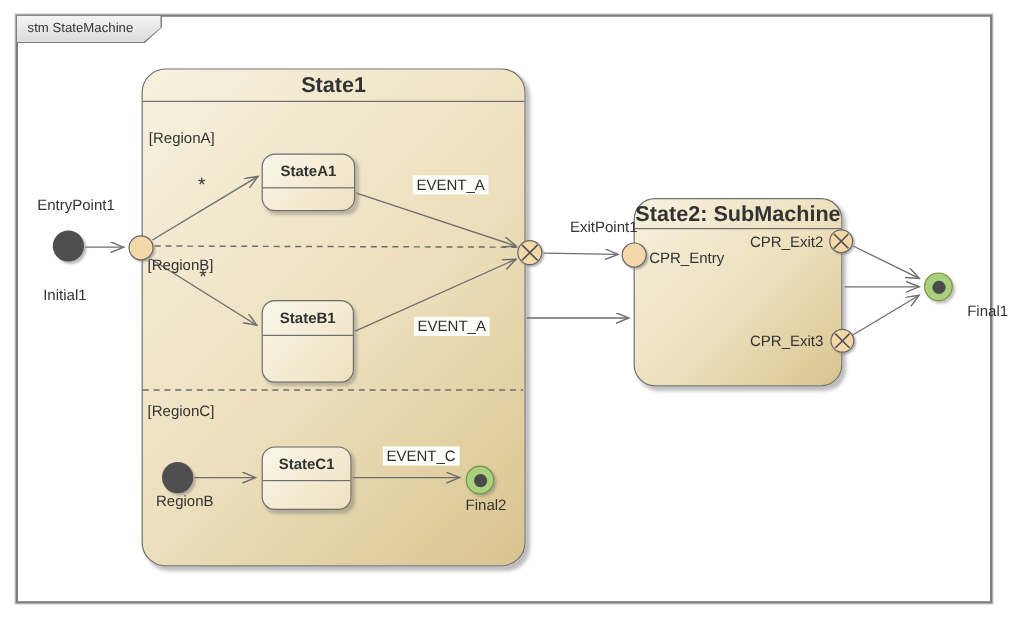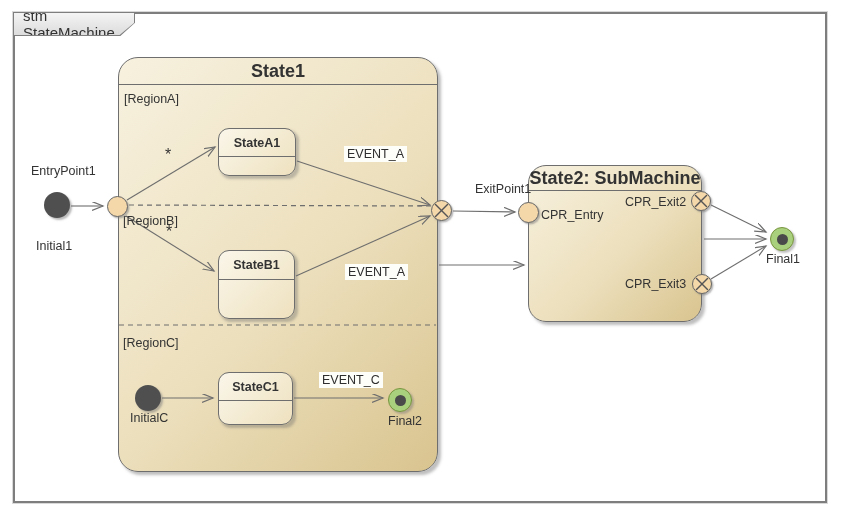--- a/index.html
+++ b/index.html
@@ -15,21 +15,21 @@
   .tab-outer{
     position:absolute;left:13px;top:12px;width:122px;height:24px;
     background:#7e7e7e;
     clip-path:polygon(0 0,100% 0,100% 45%,88% 100%,0 100%);
   }
   .tab-inner{
     position:absolute;left:1px;top:1px;width:120px;height:22px;
     background:linear-gradient(#f4f4f4,#dcdcdc);
     clip-path:polygon(0 0,100% 0,100% 45%,88% 100%,0 100%);
     display:flex;align-items:center;padding-left:9px;box-sizing:border-box;
-    font-size:15px;color:#333;
+    font-size:11px;color:#333;
   }
   
   .state{
     position:absolute;box-sizing:border-box;
     border:1.5px solid #6e6e6e;border-radius:20px;
     background:linear-gradient(135deg,#f7f1df 0%,#ecdfbc 55%,#d9c48f 100%);
     box-shadow:3px 3px 3px rgba(110,110,110,.45);
   }
   .state-header{
     display:flex;align-items:center;justify-content:center;
@@ -111,21 +111,21 @@
     <line x1="296" y1="276" x2="430" y2="216" stroke="#6e6e6e" stroke-width="1.1" marker-end="url(#arr)"></line>
     <line x1="453" y1="211" x2="515" y2="212" stroke="#6e6e6e" stroke-width="1.1" marker-end="url(#arr)"></line>
     <line x1="439" y1="265" x2="524" y2="265" stroke="#6e6e6e" stroke-width="1.1" marker-end="url(#arr)"></line>
     <line x1="711" y1="205" x2="766" y2="232" stroke="#6e6e6e" stroke-width="1.1" marker-end="url(#arr)"></line>
     <line x1="704" y1="239" x2="766" y2="239" stroke="#6e6e6e" stroke-width="1.1" marker-end="url(#arr)"></line>
     <line x1="711" y1="279" x2="766" y2="246" stroke="#6e6e6e" stroke-width="1.1" marker-end="url(#arr)"></line>
     <line x1="162" y1="398" x2="213" y2="398" stroke="#6e6e6e" stroke-width="1.1" marker-end="url(#arr)"></line>
     <line x1="294" y1="398" x2="383" y2="398" stroke="#6e6e6e" stroke-width="1.1" marker-end="url(#arr)"></line>
   </svg>
 
-  <div class="region-lbl" style="left:124px;top:92px;">[RegionA]</div>
+  <div class="region-lbl" style="left:124px;top:108px;">[RegionA]</div>
   <div class="region-lbl" style="left:123px;top:214px;">[RegionB]</div>
   <div class="region-lbl" style="left:123px;top:336px;">[RegionC]</div>
 
   <div class="substate" style="left:218px;top:128px;width:78px;height:48px;">
     <div class="substate-name" style="height:27px;">StateA1</div>
   </div>
   <div class="substate" style="left:218px;top:250px;width:77px;height:69px;">
     <div class="substate-name" style="height:28px;">StateB1</div>
   </div>
   <div class="substate" style="left:218px;top:372px;width:75px;height:53px;">
@@ -160,22 +160,22 @@
   <div class="node final" style="left:388px;top:388px;width:24px;height:24px;">
     <div class="final-dot"></div>
   </div>
 
   <div class="lbl" style="left:31px;top:164px;">EntryPoint1</div>
   <div class="lbl" style="left:36px;top:222px;margin-top:17px;">Initial1</div>
   <div class="lbl" style="left:443px;top:182px;margin-left:32px;">ExitPoint1</div>
   <div class="lbl" style="left:541px;top:208px;">CPR_Entry</div>
   <div class="lbl" style="left:625px;top:195px;">CPR_Exit2</div>
   <div class="lbl" style="left:625px;top:277px;">CPR_Exit3</div>
-  <div class="lbl" style="left:766px;top:252px;">Final1</div>
-  <div class="lbl" style="left:130px;top:411px;">InitialC</div>
+  <div class="lbl" style="left:806px;top:252px;">Final1</div>
+  <div class="lbl" style="left:130px;top:411px;">RegionB</div>
   <div class="lbl" style="left:388px;top:414px;">Final2</div>
 
   <div class="star-lbl" style="left:165px;top:149px;">*</div>
   <div class="star-lbl" style="left:166px;top:226px;">*</div>
   <div class="edge-lbl" style="left:344px;top:146px;">EVENT_A</div>
   <div class="edge-lbl" style="left:345px;top:264px;">EVENT_A</div>
   <div class="edge-lbl" style="left:319px;top:372px;">EVENT_C</div>
 
 </div>
 

